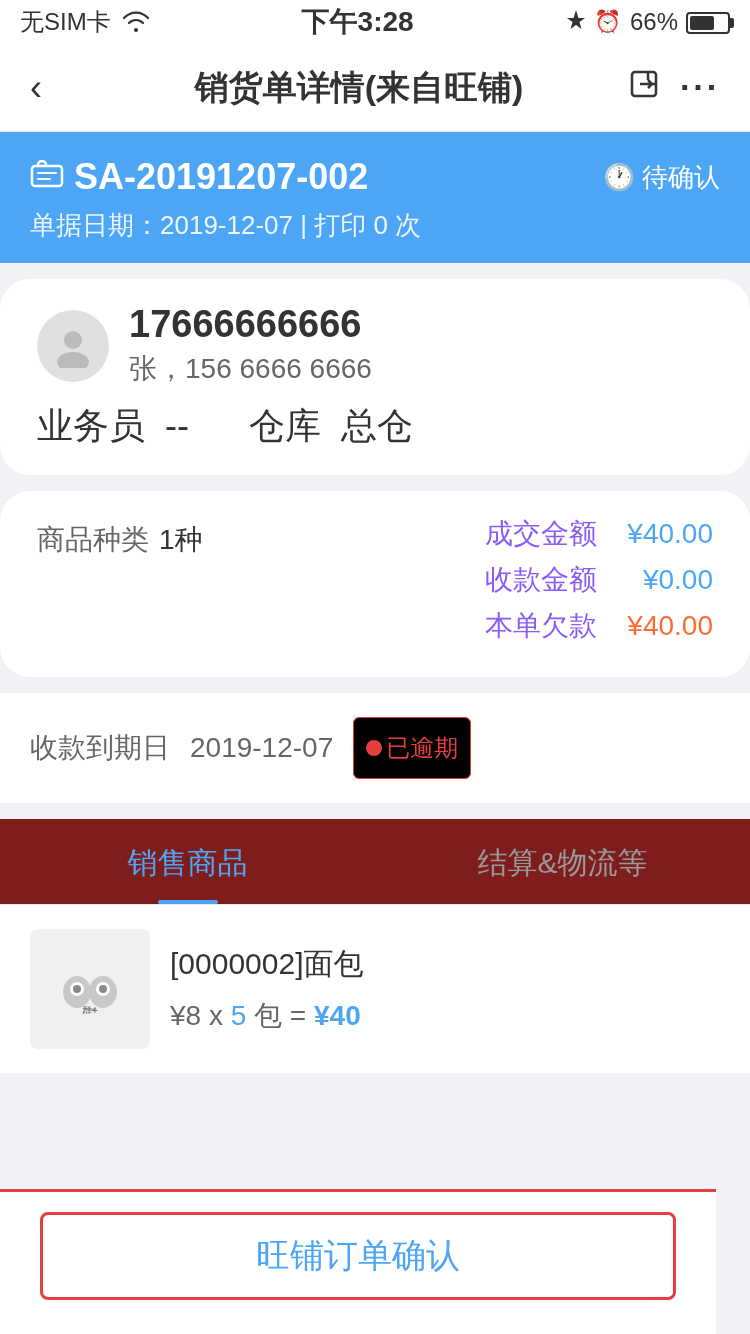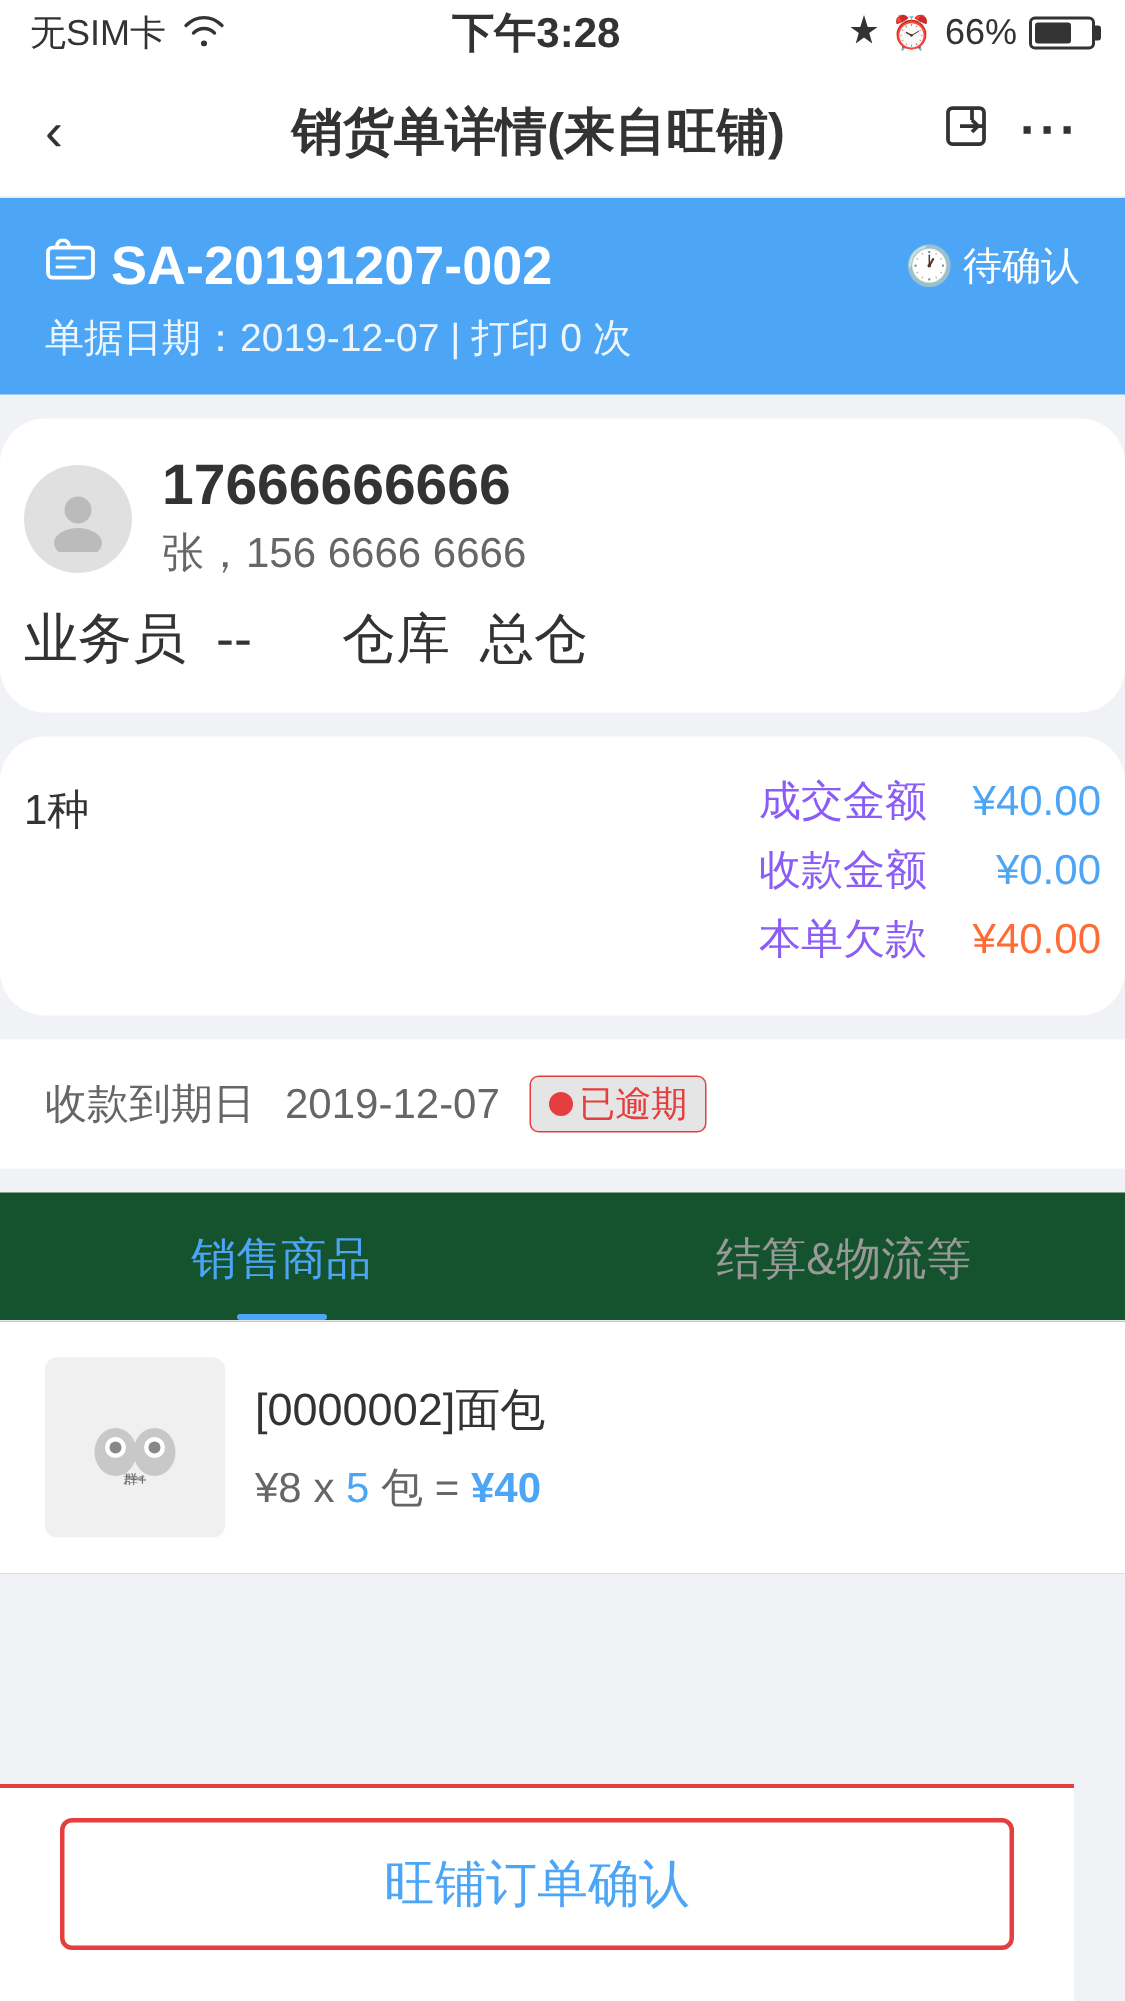--- a/index.html
+++ b/index.html
@@ -102,21 +102,21 @@
     }
     .order-meta {
       font-size: 26px;
       color: rgba(255,255,255,0.9);
     }
 
     
     .section {
       background: #fff;
       margin-top: 16px;
-      padding: 24px 16px;
+      padding: 24px 37px;
       border-radius: 30px;
     }
 
     
     .customer-row {
       display: flex;
       align-items: center;
       gap: 20px;
       margin-bottom: 10px;
     }
@@ -187,40 +187,40 @@
       background: #fff;
       margin-top: 16px;
       padding: 24px 30px;
       display: flex;
       align-items: center;
       gap: 20px;
       font-size: 28px;
       color: #666;
     }
     .overdue-badge {
-      background: #e5e5e5;
+      background: #000000;
       color: #e53e3e;
       border: 1px solid #e53e3e;
       border-radius: 6px;
-      padding: 2px 12px;
+      padding: 14px 12px;
       font-size: 24px;
       display: flex;
       align-items: center;
       gap: 4px;
     }
     .overdue-dot {
       width: 16px; height: 16px;
       background: #e53e3e;
       border-radius: 50%;
       display: inline-block;
     }
 
     
     .tabs-section {
-      background: #14532d;
+      background: #7f1d1d;
       margin-top: 16px;
     }
     .tabs-header {
       display: flex;
       border-bottom: 1px solid #e8e8e8;
     }
     .tab-item {
       flex: 1;
       text-align: center;
       padding: 24px 0 20px;
@@ -400,20 +400,21 @@
     <div>
       <span>仓库</span>
       &nbsp;<span>总仓</span>
     </div>
   </div>
 </div>
 
 <div class="section">
   <div class="summary-row">
     <div class="summary-left">
+      <span class="summary-left-label">商品种类</span>
       <span class="summary-left-value">1种</span>
     </div>
     <div class="summary-right">
       <div class="summary-item">
         <span class="summary-item-label">成交金额</span>
         <span class="summary-item-value">¥40.00</span>
       </div>
       <div class="summary-item">
         <span class="summary-item-label">收款金额</span>
         <span class="summary-item-value">¥0.00</span>

